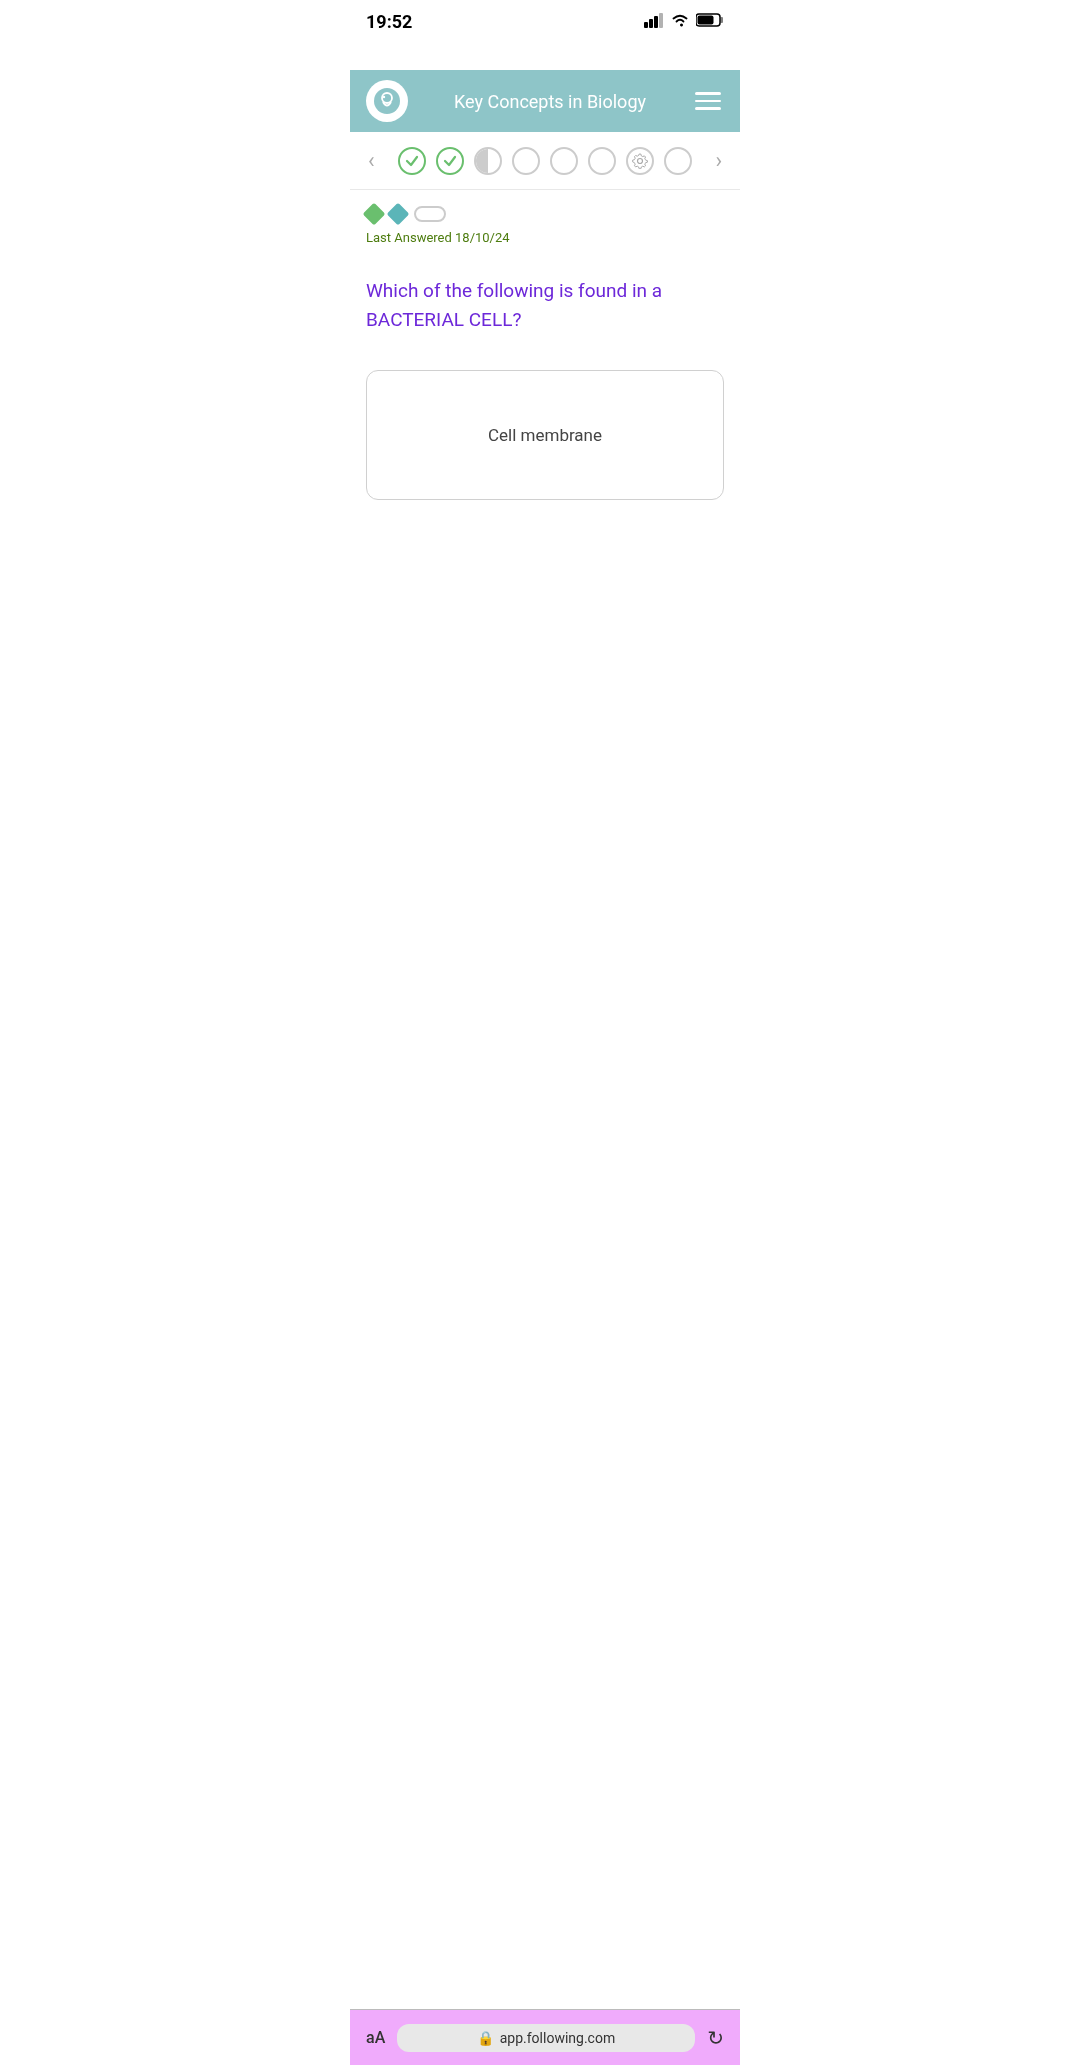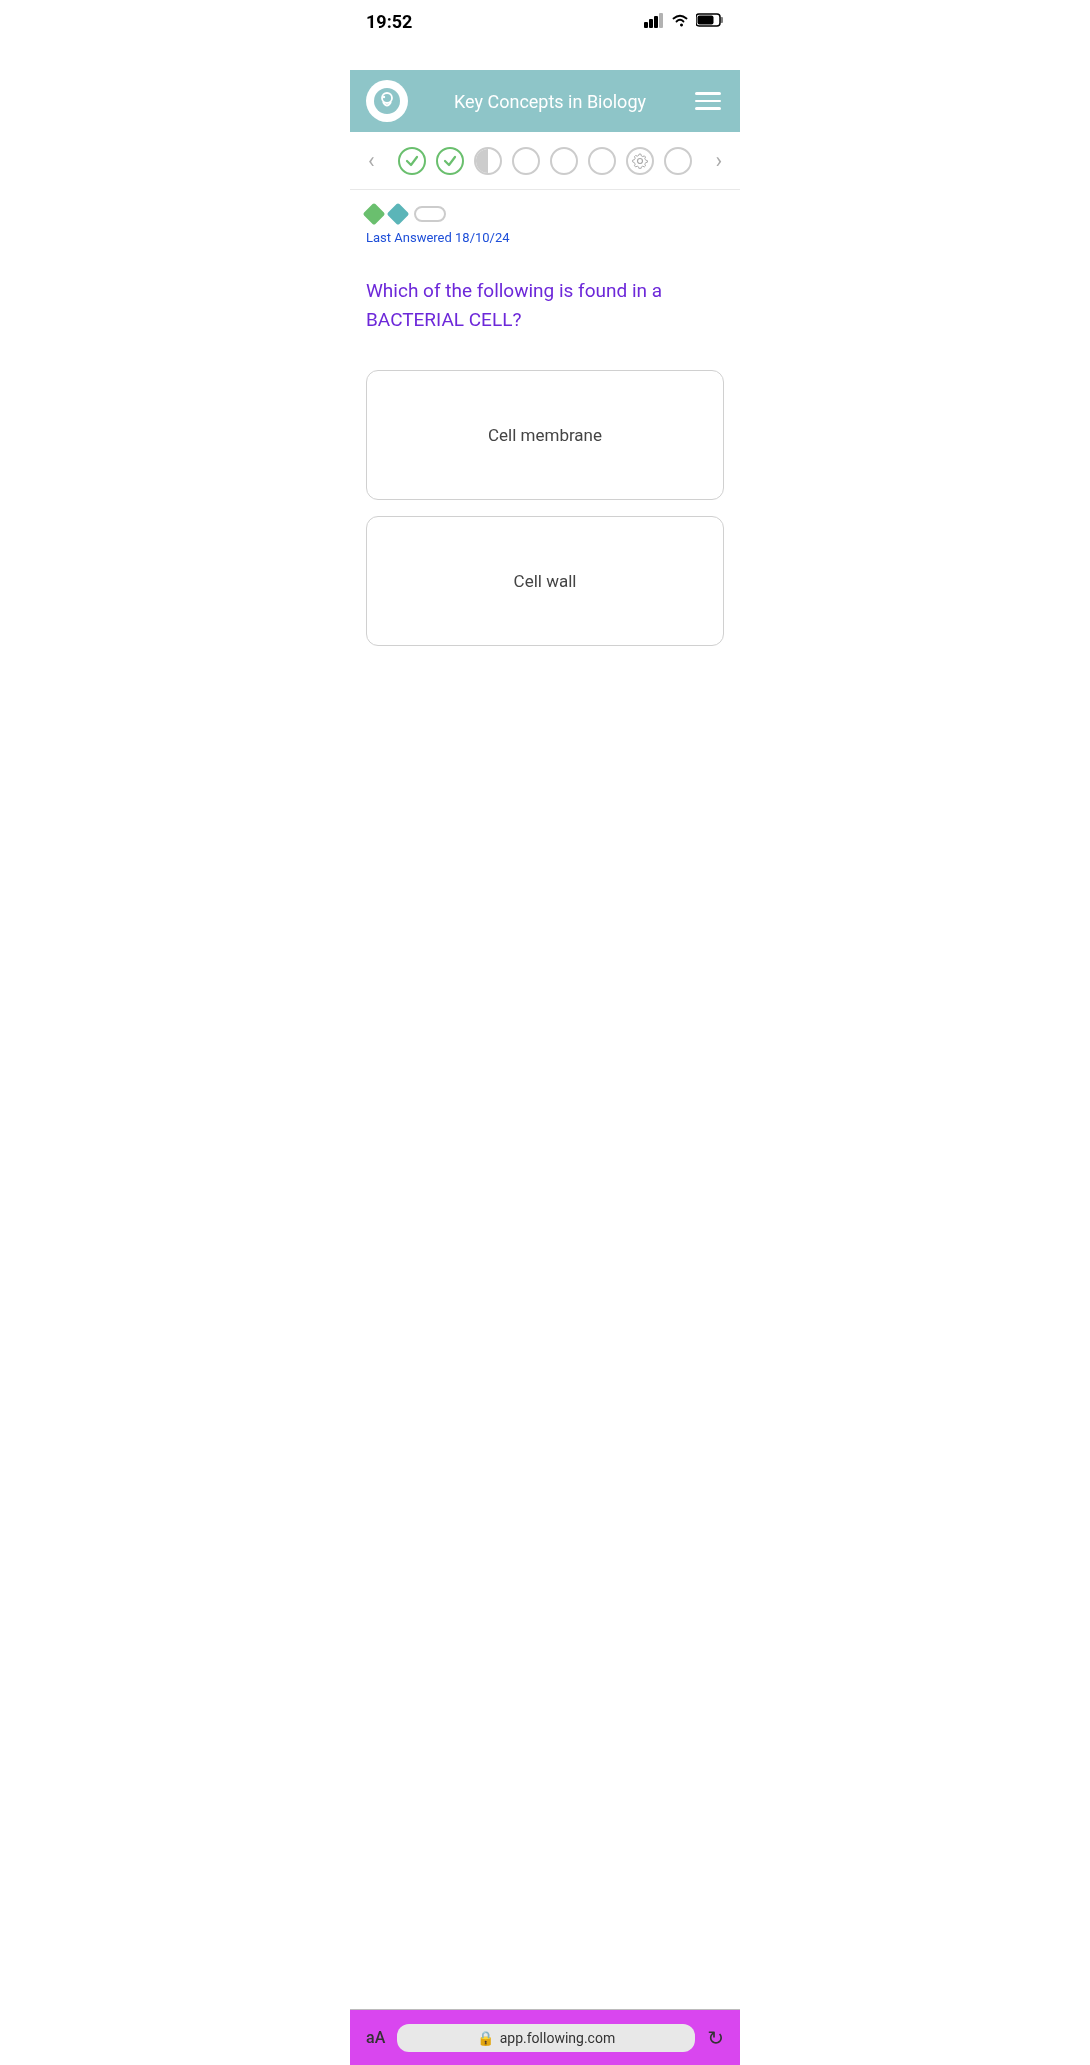--- a/index.html
+++ b/index.html
@@ -161,21 +161,21 @@
     .pill-outline {
       width: 32px;
       height: 16px;
       border: 2px solid #ccc;
       border-radius: 8px;
       background: transparent;
     }
 
     .last-answered {
       padding: 4px 16px 16px;
-      color: #1d4ed8;
+      color: #4d7c0f;
       font-size: 13px;
     }
 
     
     .question-area {
       padding: 16px 16px 24px;
     }
 
     .question-text {
       font-size: 19px;
@@ -209,21 +209,21 @@
       text-align: center;
     }
 
     
     .browser-bar {
       position: fixed;
       bottom: 0;
       left: 50%;
       transform: translateX(-50%);
       width: 390px;
-      background: #d946ef;
+      background: #f0abfc;
       height: 56px;
       display: flex;
       align-items: center;
       justify-content: space-between;
       padding: 0 16px;
       border-top: 1px solid #bbb;
     }
 
     .browser-aa {
       font-size: 16px;
@@ -353,23 +353,20 @@
 <div class="last-answered">Last Answered 18/10/24</div>
 
 <div class="question-area">
   <p class="question-text">Which of the following is found in a BACTERIAL CELL?</p>
 </div>
 
 <div class="answers-area">
   <div class="answer-card">
     <span class="answer-text">Cell membrane</span>
   </div>
-  <div class="answer-card">
-    <span class="answer-text">Cell wall</span>
-  </div>
 </div>
 
 <div class="spacer-bottom"></div>
 
 <div class="browser-bar">
   <span class="browser-aa">aA</span>
   <div class="browser-url">
     <span>🔒</span>
     <span>app.following.com</span>
   </div>

